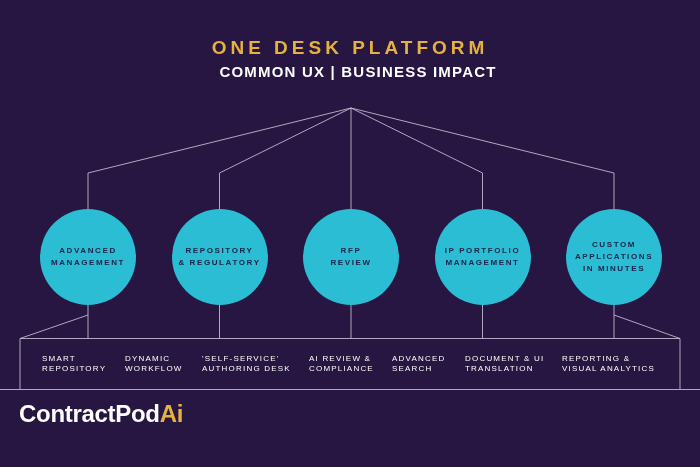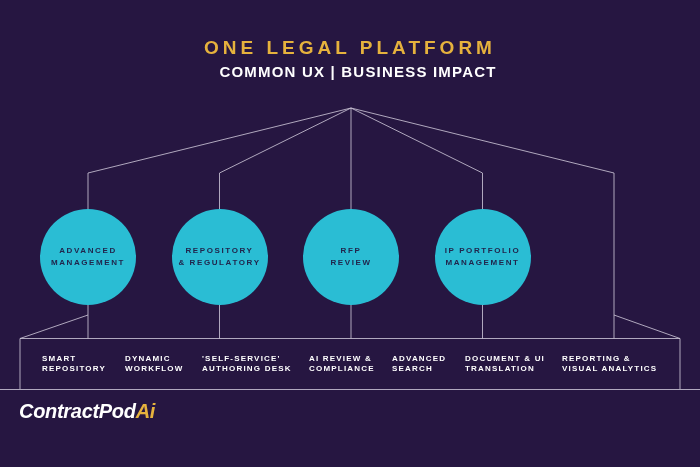--- a/index.html
+++ b/index.html
@@ -53,31 +53,30 @@
     text-align: center;
     white-space: nowrap;
   }
   .feature {
     position: absolute; top: 354px;
     z-index: 2;
   }
   .feature span {
     display: block;
     color: var(--text-white, #fff);
-    font-size: 8px; font-weight: bold;
+    font-size: 8px; font-weight: normal;
     letter-spacing: 1.2px;
     line-height: 9.5px;
     white-space: nowrap;
   }
   .logo {
     position: absolute; left: 19px; top: 400px;
-    font-size: 20px; font-weight: bold;
+    font-size: 24px; font-weight: bold;
     letter-spacing: -0.3px;
     z-index: 2;
-    font-style: italic;
   }
   .logo-main { color: var(--text-white, #fff); }
   .logo-accent { color: var(--accent-gold, #E6B23D); }
 </style>
 </head>
 <body>
 
 <div class="canvas">
 
   <svg class="connectors" viewBox="0 0 700 467" xmlns="http://www.w3.org/2000/svg">
@@ -103,39 +102,44 @@
     <line x1="614" y1="315" x2="680" y2="338.5"></line>
 
     <line x1="20" y1="338.5" x2="680" y2="338.5"></line>
     <line x1="20" y1="338.5" x2="20" y2="389"></line>
     <line x1="680" y1="338.5" x2="680" y2="389"></line>
 
     <line x1="0" y1="389.5" x2="700" y2="389.5"></line>
   </svg>
 
   <div class="header">
-    <h1 class="title">ONE LEGAL PLATFORM</h1>
+    <h1 class="title">ONE DESK PLATFORM</h1>
     <h2 class="subtitle">COMMON UX | BUSINESS IMPACT</h2>
   </div>
 
   <div class="circle" style="left:40px">
     <span>ADVANCED</span>
     <span>MANAGEMENT</span>
   </div>
   <div class="circle" style="left:171.5px">
     <span>REPOSITORY</span>
     <span>&amp; REGULATORY</span>
   </div>
   <div class="circle" style="left:303px">
     <span>RFP</span>
     <span>REVIEW</span>
   </div>
   <div class="circle" style="left:434.5px">
     <span>IP PORTFOLIO</span>
     <span>MANAGEMENT</span>
+  </div>
+  <div class="circle" style="left:566px">
+    <span>CUSTOM</span>
+    <span>APPLICATIONS</span>
+    <span>IN MINUTES</span>
   </div>
 
   <div class="feature" style="left:42px">
     <span>SMART</span>
     <span>REPOSITORY</span>
   </div>
   <div class="feature" style="left:125px">
     <span>DYNAMIC</span>
     <span>WORKFLOW</span>
   </div>

